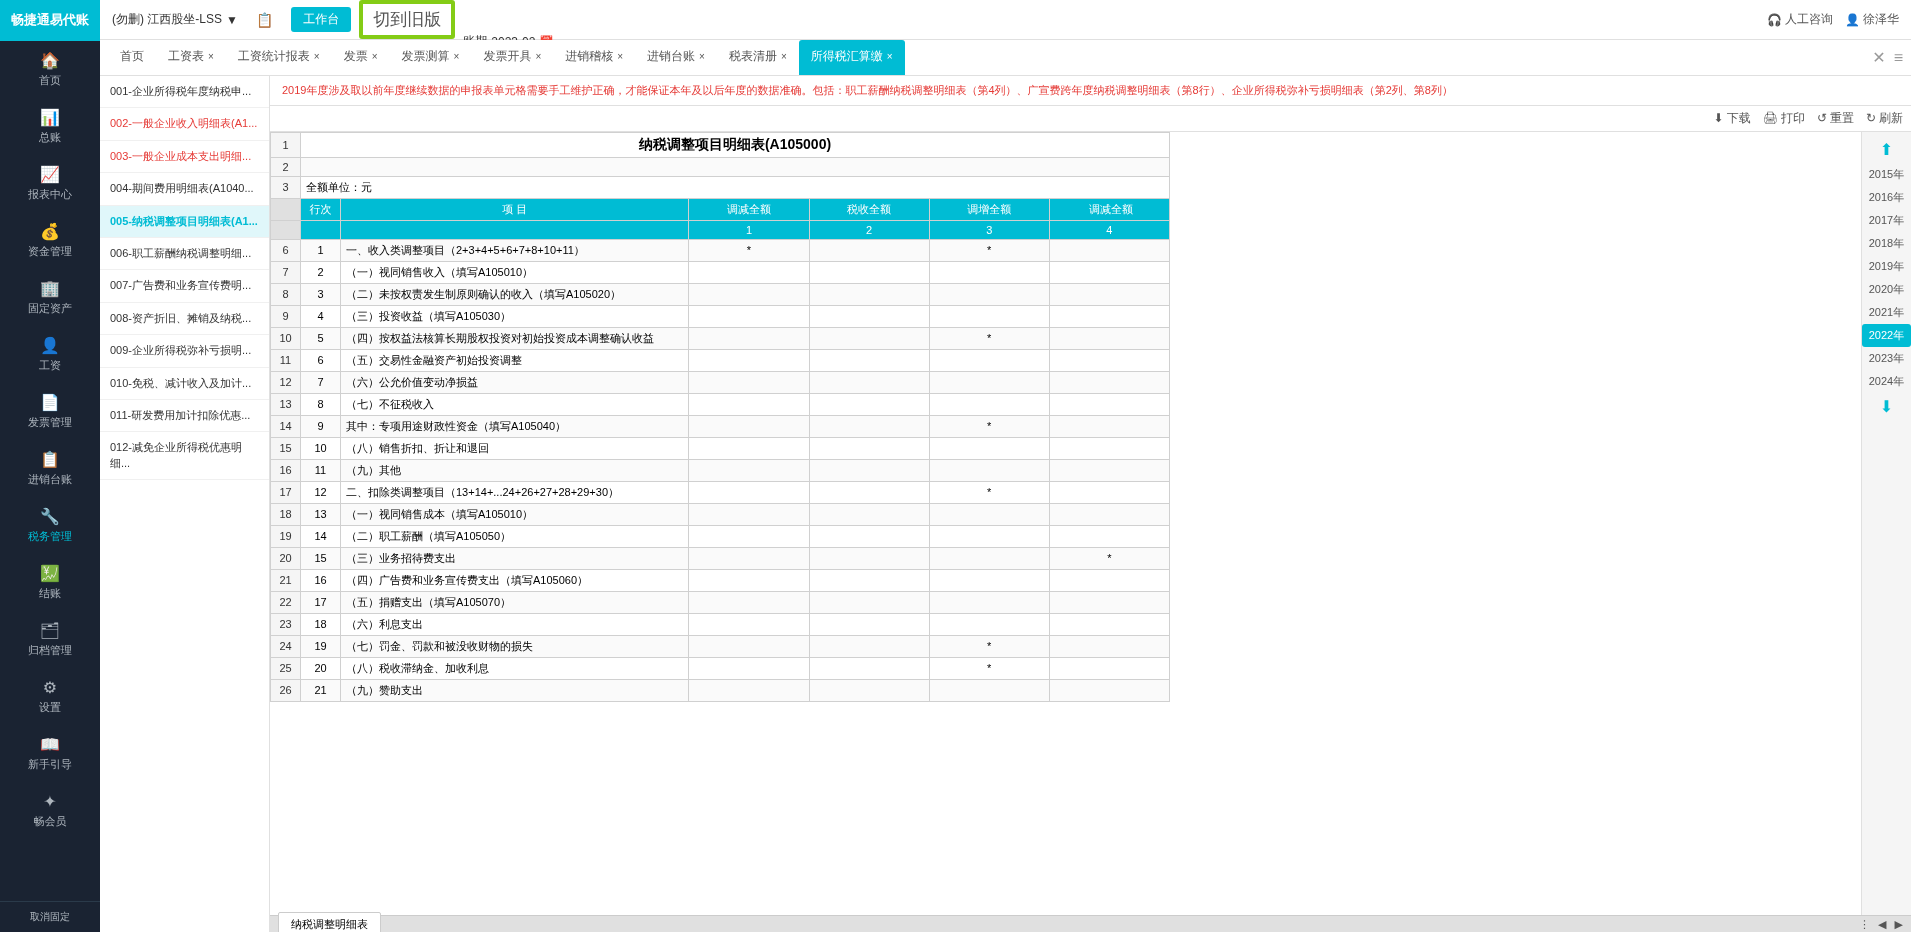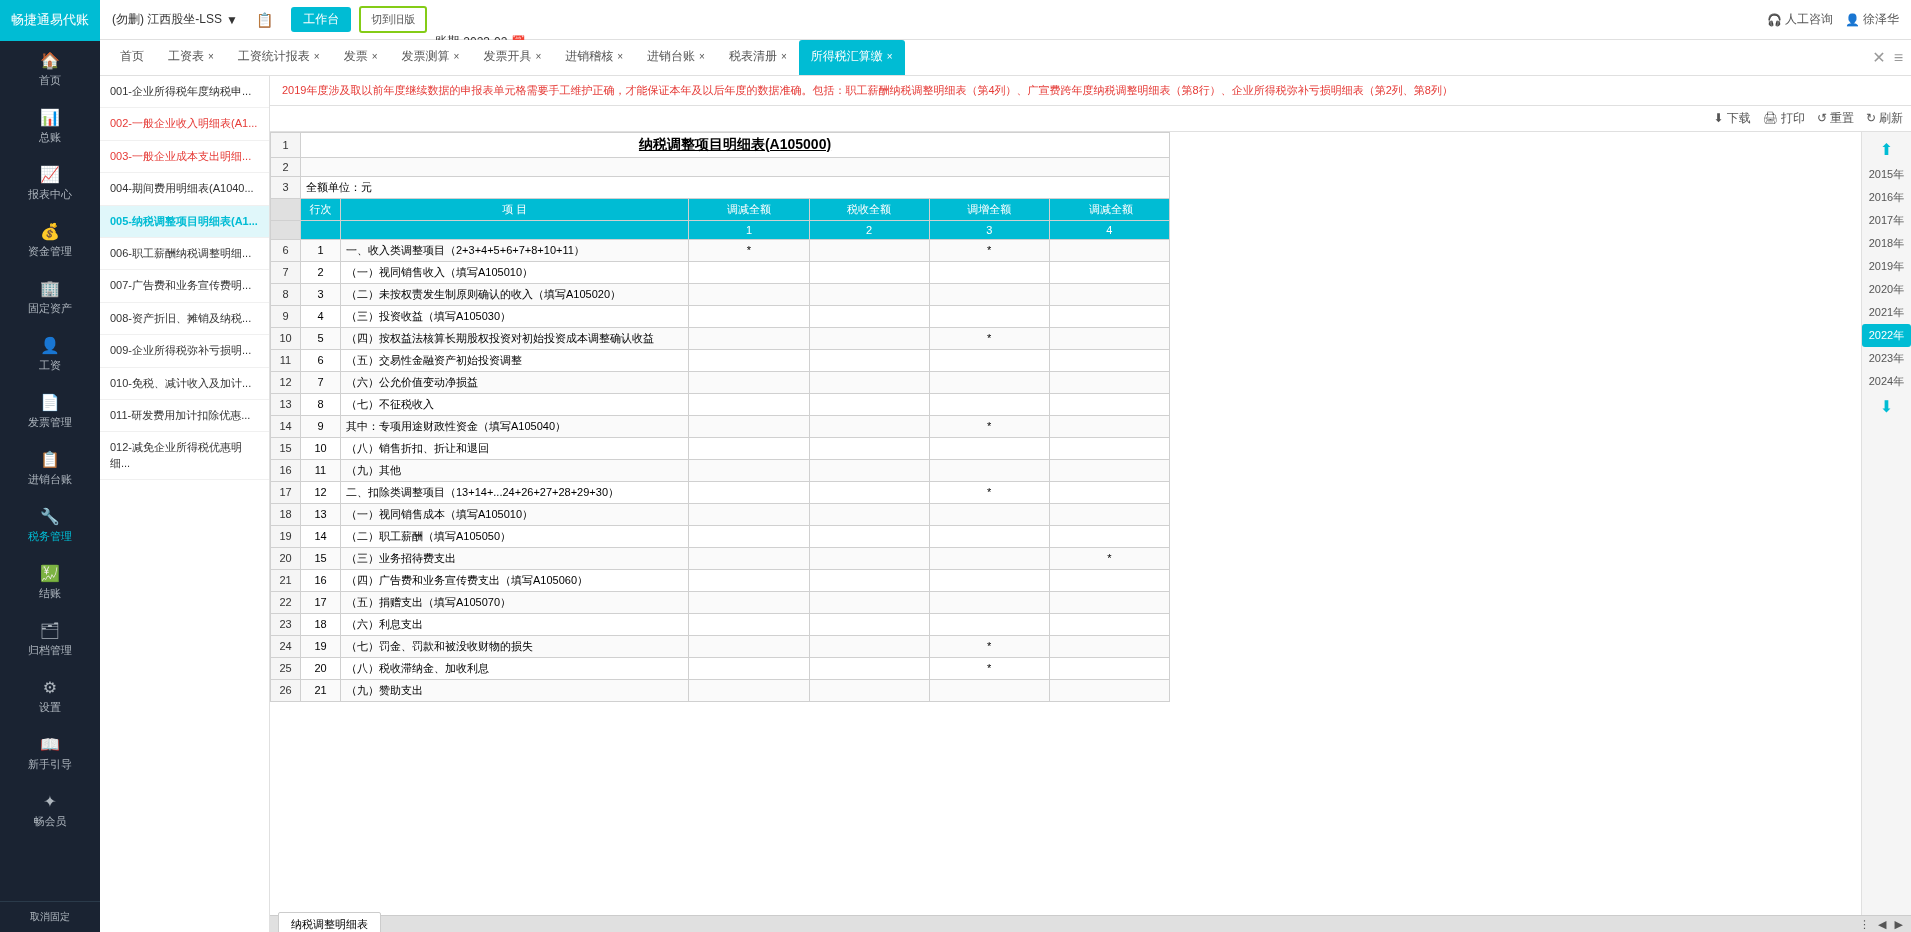--- a/index.html
+++ b/index.html
@@ -1,33 +1,33 @@
 <!DOCTYPE html>
 <html><head>
   <meta charset="utf-8">
   <style>
     * { box-sizing: border-box; margin: 0; padding: 0; }
     body { font-family: 'Microsoft YaHei', Arial, sans-serif; font-size: 12px; background: #f0f2f5; display: flex; height: 932px; overflow: hidden; }
 
     
     .sidebar { width: 100px; background: #1a2332; color: #fff; display: flex; flex-direction: column; flex-shrink: 0; }
-    .sidebar-logo { background: #00bcd4; padding: 12px 8px; text-align: center; font-size: 13px; font-weight: normal; color: #fff; line-height: 1.3; }
+    .sidebar-logo { background: #00bcd4; padding: 12px 8px; text-align: center; font-size: 13px; font-weight: bold; color: #fff; line-height: 1.3; }
     .sidebar-item { display: flex; flex-direction: column; align-items: center; padding: 10px 4px; cursor: pointer; color: #adb5bd; font-size: 11px; gap: 3px; }
     .sidebar-item.active { color: #00bcd4; }
     .sidebar-icon { font-size: 16px; }
     .sidebar-bottom { margin-top: auto; border-top: 1px solid #2a3a4a; padding: 8px 4px; display: flex; flex-direction: column; align-items: center; font-size: 10px; color: #adb5bd; cursor: pointer; }
 
     
     .main { flex: 1; display: flex; flex-direction: column; overflow: hidden; }
 
     
     .topbar { background: #fff; display: flex; align-items: center; padding: 0 12px; height: 40px; border-bottom: 1px solid #e0e0e0; gap: 8px; }
     .topbar-company { display: flex; align-items: center; gap: 4px; font-size: 12px; color: #333; }
     .topbar-btn { background: #00bcd4; color: #fff; border: none; padding: 4px 12px; border-radius: 3px; cursor: pointer; font-size: 12px; }
-    .topbar-btn-outline { border: 2px solid #84cc16; background: #fff; padding: 4px 10px; border-radius: 3px; cursor: pointer; font-size: 11px; color: #555; }
+    .topbar-btn-outline { border: 4px solid #84cc16; background: #fff; padding: 4px 10px; border-radius: 3px; cursor: pointer; font-size: 17px; color: #555; }
     .topbar-period { font-size: 12px; color: #333; display: flex; align-items: center; gap: 4px; margin-top: 44px; }
     .topbar-right { margin-left: auto; display: flex; align-items: center; gap: 12px; font-size: 12px; color: #555; }
 
     
     .tabbar { background: #fff; display: flex; align-items: center; padding: 0 8px; border-bottom: 1px solid #e0e0e0; min-height: 36px; flex-wrap: nowrap; overflow-x: auto; }
     .tab { padding: 8px 12px; font-size: 12px; color: #555; cursor: pointer; white-space: nowrap; border-bottom: 2px solid transparent; display: flex; align-items: center; gap: 4px; }
     .tab.active { color: #fff; background: #00bcd4; border-radius: 3px 3px 0 0; }
     .tab-close { font-size: 10px; color: inherit; cursor: pointer; }
     .tab-actions { margin-left: auto; display: flex; align-items: center; gap: 8px; }
 
@@ -252,21 +252,21 @@
         </div>
       </div>
 
       <div class="sheet-with-year">
         <div class="sheet-table-container">
           <table class="sheet">
             <tbody>
 
               <tr>
                 <td class="row-num">1</td>
-                <td colspan="6" class="title-row" style="text-align:center; font-size:14px; font-weight:bold;text-decoration:underline;">纳税调整项目明细表(A105000)</td>
+                <td colspan="6" class="title-row" style="text-align:center; font-size:14px; font-weight:bold;">纳税调整项目明细表(A105000)</td>
               </tr>
 
               <tr>
                 <td class="row-num">2</td>
                 <td colspan="6"></td>
               </tr>
 
               <tr>
                 <td class="row-num">3</td>
                 <td colspan="6" class="unit-row">全额单位：元</td>

